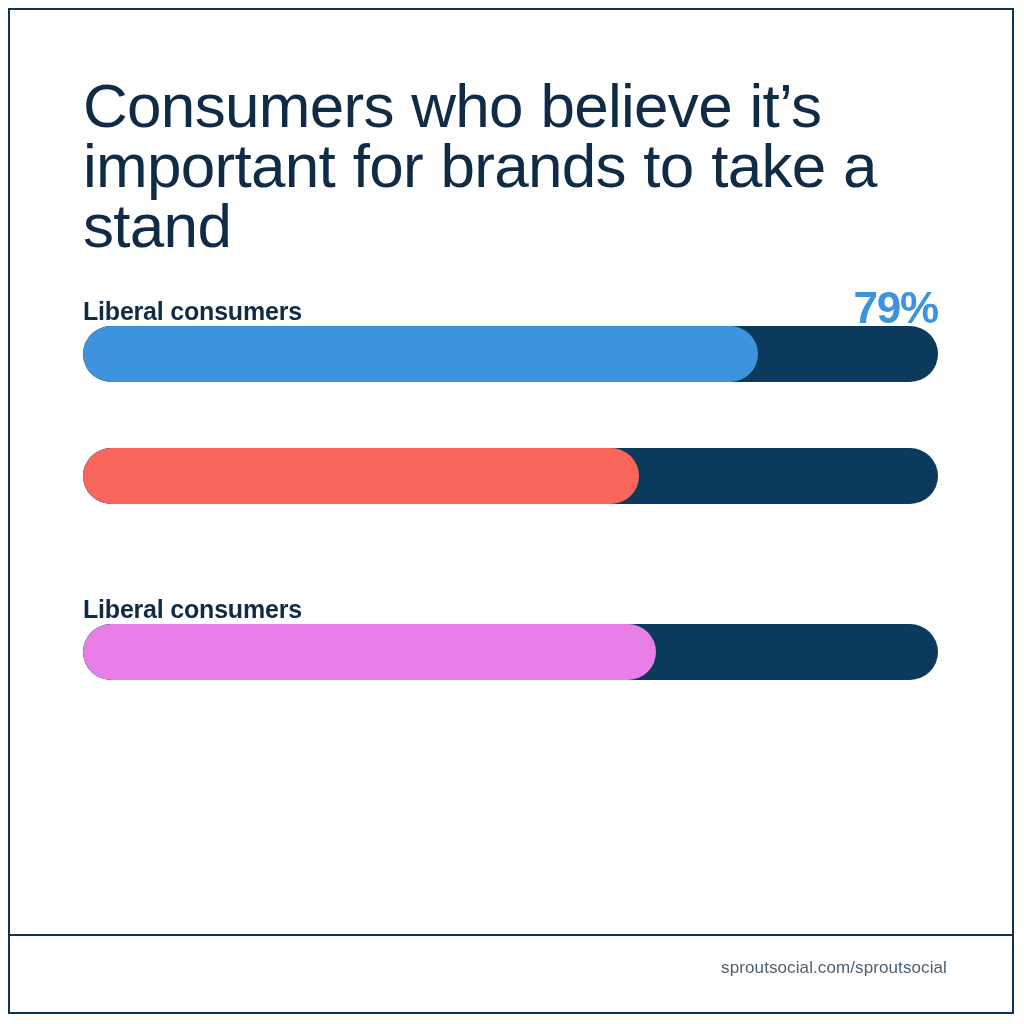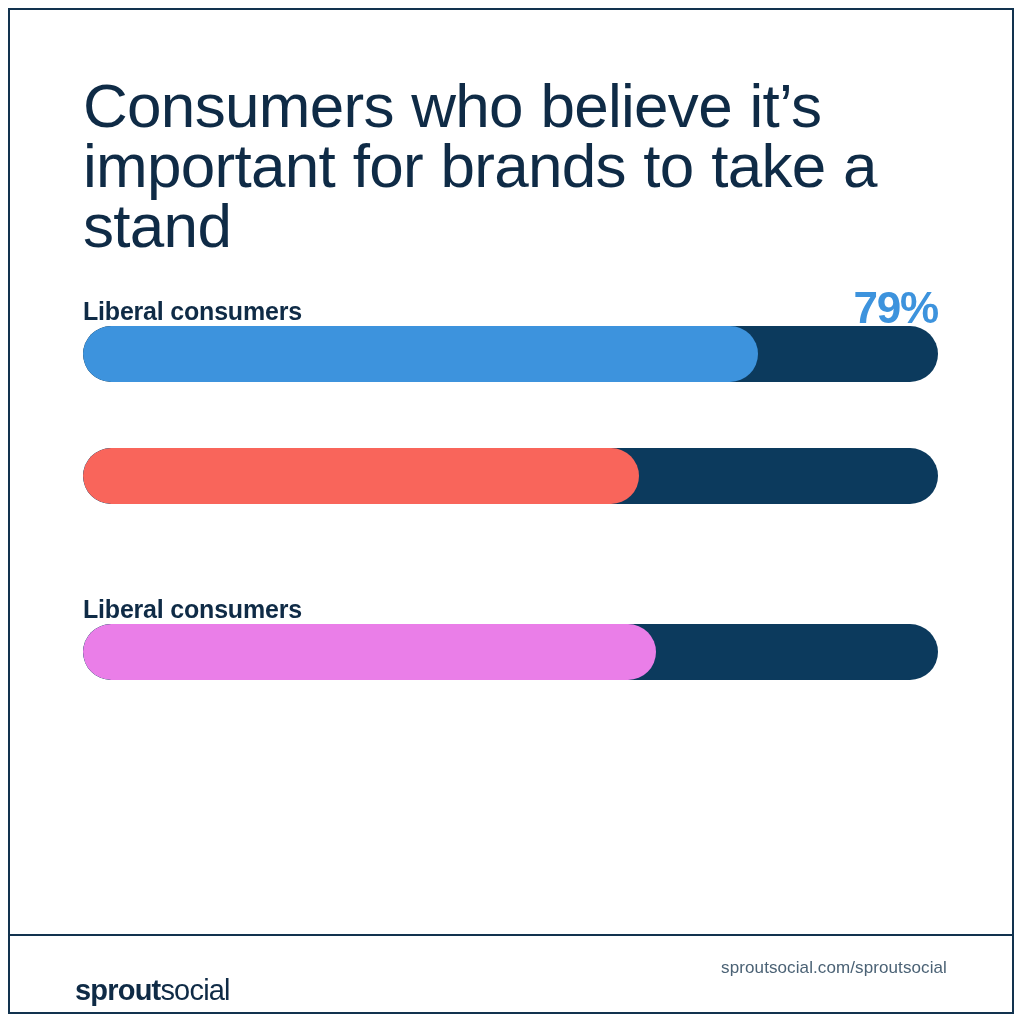--- a/index.html
+++ b/index.html
@@ -173,19 +173,16 @@
       <div class="track" style="background: rgb(12, 58, 93);">
         <div class="fill" style="background: rgb(234, 126, 232); width: 67%;"></div>
       </div>
     </div>
 
   </div>
 
   <div class="footer-divider"></div>
 
   <div class="footer">
-    <div class="logo">
-      <span class="logo-strong">sprout</span><span class="logo-light">social</span>
-    </div>
     <div class="footer-url" style="color: rgb(75, 98, 117);">sproutsocial.com/sproutsocial</div>
   </div>
 
 </div>
 
 </body></html>

